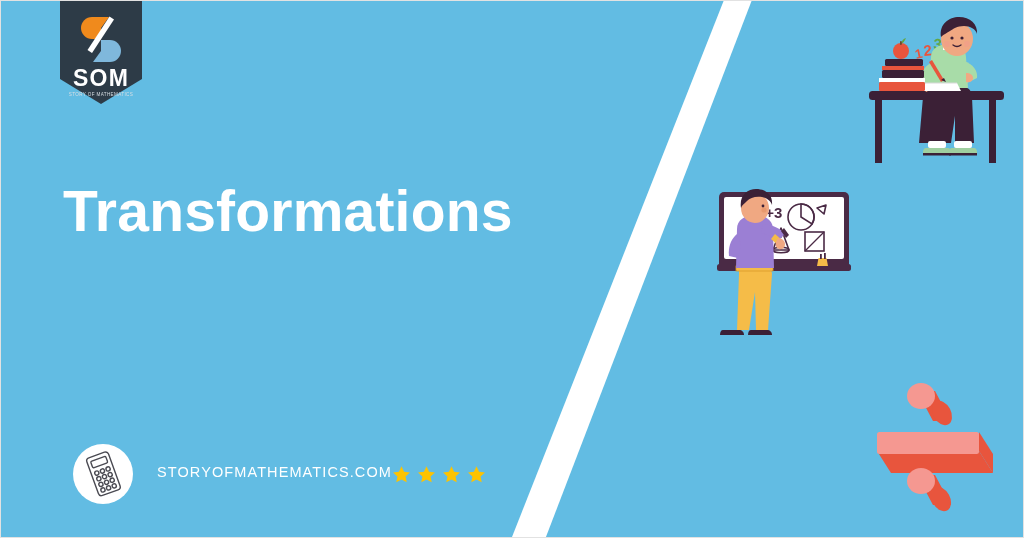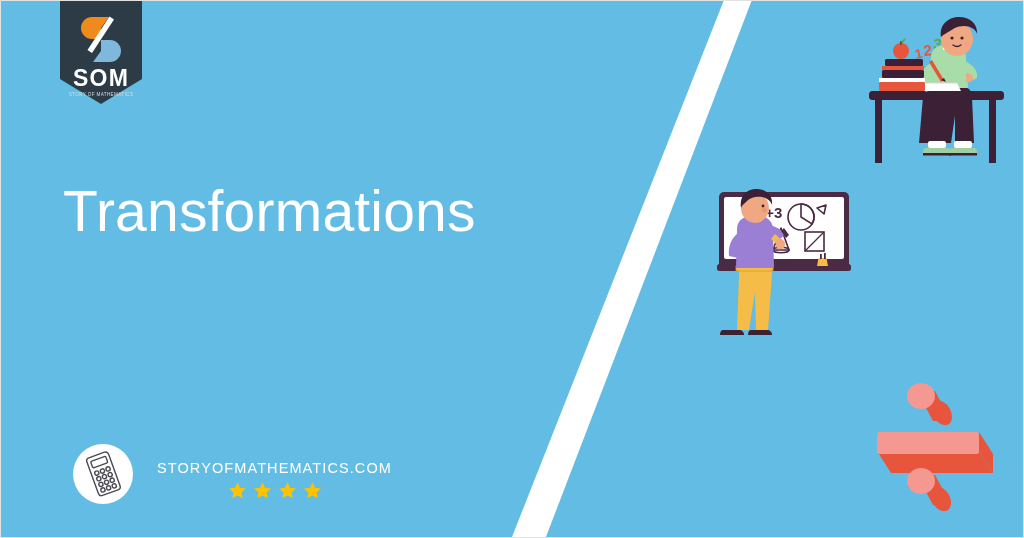--- a/index.html
+++ b/index.html
@@ -38,21 +38,21 @@
 
   
   #hero-title {
     position: absolute;
     left: 62px;
     top: 138px;
     width: 470px;
     color: #ffffff;
     font-size: 57px;
     line-height: 1.22;
-    font-weight: 400;
+    font-weight: 700;
     letter-spacing: 0.2px;
   }
   #hero-title .line { display: block; white-space: nowrap; }
 
   
   #brand-bar {
     position: absolute;
     left: 72px;
     top: 443px;
     display: flex;
@@ -65,21 +65,20 @@
     background: #ffffff;
     display: flex;
     align-items: center;
     justify-content: center;
     flex: none;
   }
   #brand-text-wrap {
     margin-left: 24px;
     padding-top: 16px;
     display: flex;
-    flex-direction: column;
     align-items: center;
   }
   #site-url {
     color: #ffffff;
     font-size: 14.5px;
     letter-spacing: 1.1px;
     white-space: nowrap;
   }
   #star-row {
     margin-top: 5px;

